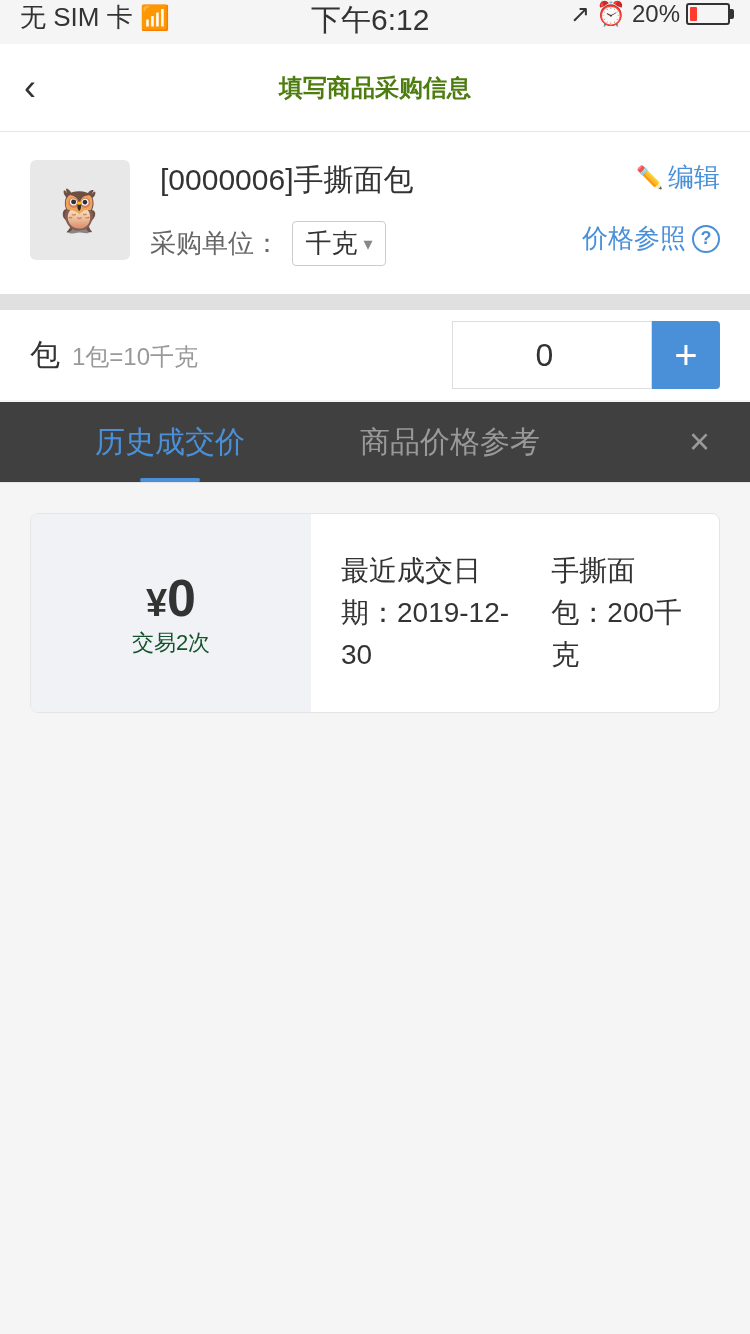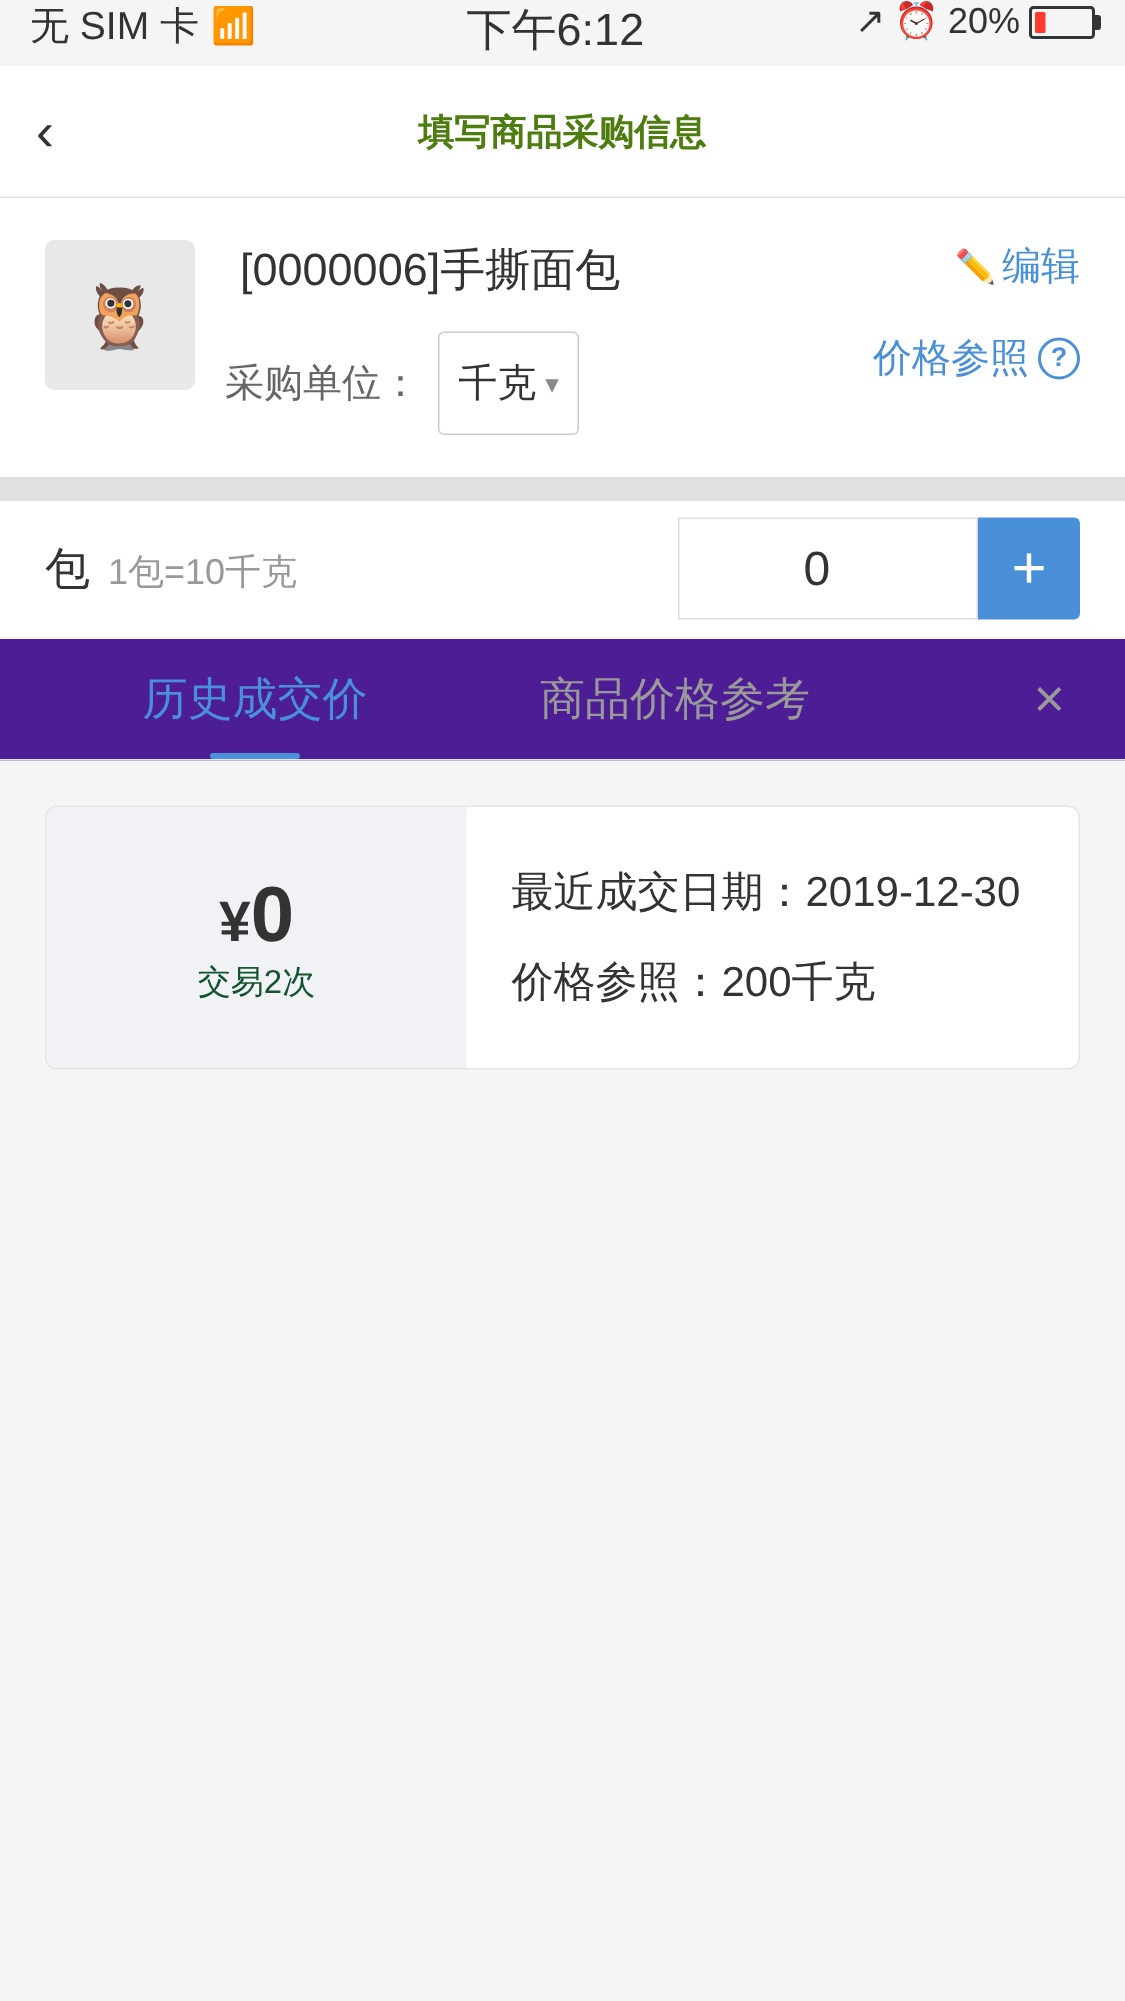--- a/index.html
+++ b/index.html
@@ -151,21 +151,21 @@
     .unit-label {
       font-size: 26px;
       color: #666;
     }
     .unit-dropdown {
       display: inline-flex;
       align-items: center;
       gap: 6px;
       border: 1px solid #ccc;
       border-radius: 4px;
-      padding: 16px 12px;
+      padding: 4px 12px;
       font-size: 26px;
       color: #333;
       margin-left: 8px;
       background: #fff;
     }
     .dropdown-arrow { font-size: 18px; color: #888; }
     .price-ref {
       display: flex;
       align-items: center;
       gap: 6px;
@@ -241,21 +241,21 @@
       font-size: 40px;
       display: flex;
       align-items: center;
       justify-content: center;
       cursor: pointer;
       border-radius: 0 4px 4px 0;
     }
 
     
     .tabs-container {
-      background: #4c1d95;
+      background: #404040;
       margin-top: 2px;
       border-bottom: 1px solid #e5e5e5;
       display: flex;
       align-items: center;
       position: relative;
       padding: 0 30px;
     }
     .tab-item {
       flex: 1;
       height: 80px;
@@ -326,21 +326,20 @@
     }
     .trade-count {
       font-size: 22px;
       color: #14532d;
       margin-top: 0;
     }
     .price-detail {
       flex: 1;
       padding: 36px 30px;
       display: flex;
-      flex-direction: column;
       gap: 18px;
       justify-content: center;
     }
     .detail-row {
       font-size: 28px;
       color: #333;
       line-height: 1.5;
     }
     .detail-label {
       color: #333;
@@ -432,17 +431,17 @@
       <div class="price-amount">
         <span class="price-symbol">¥</span><span>0</span>
       </div>
       <div class="trade-count">交易2次</div>
     </div>
     <div class="price-detail">
       <div class="detail-row">
         <span class="detail-label">最近成交日期：</span><span class="detail-value">2019-12-30</span>
       </div>
       <div class="detail-row">
-        <span class="detail-label">价格参照：</span><span class="detail-value">200千克</span>
+        <span class="detail-label">手撕面包：</span><span class="detail-value">200千克</span>
       </div>
     </div>
   </div>
 </div>
 
 </body></html>

